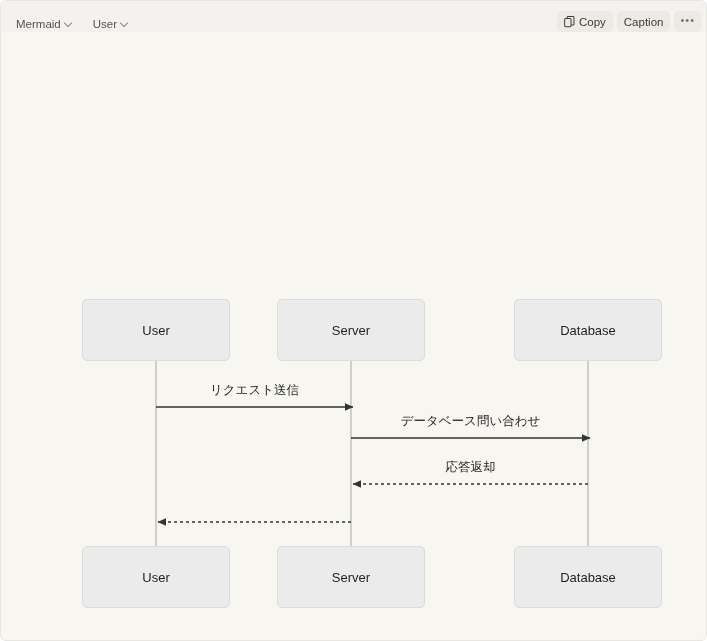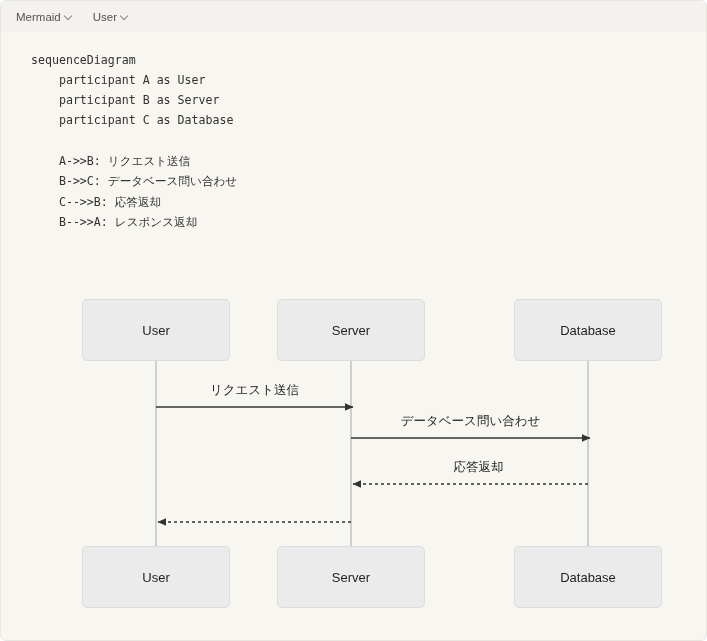--- a/index.html
+++ b/index.html
@@ -25,21 +25,21 @@
     overflow: hidden;
   }
 
   
   .toolbar {
     position: absolute;
     left: 0; top: 0;
     width: 707px;
     height: 31px;
     display: flex;
-    align-items: center;
+    align-items: flex-end;
     box-sizing: border-box;
     padding: 0 7px 0 12px;
     background: #f4f2ee;
   }
   .tb-left { display: flex; align-items: center; gap: 14px; }
   .tb-right { margin-left: auto; display: flex; align-items: center; gap: 4px; }
 
   .tb-menu {
     display: flex;
     align-items: center;
@@ -146,31 +146,41 @@
         <span class="caret"></span>
       </div>
 
       <div class="tb-menu">
         <span>User</span>
         <span class="caret"></span>
       </div>
 
     </div>
 
+    <div class="tb-right">
+
+      <div class="tb-btn">
+        <svg class="copy-icon" viewBox="0 0 12 13">
+          <rect x="0.7" y="2.7" width="7" height="9" rx="1.3" fill="none" stroke="#3b3a37" stroke-width="1.1"></rect>
+          <path d="M3.4 2.7 V1.6 a1.1 1.1 0 0 1 1.1 -1.1 H9.8 a1.1 1.1 0 0 1 1.1 1.1 V8.6 a1.1 1.1 0 0 1 -1.1 1.1 H7.7" fill="none" stroke="#3b3a37" stroke-width="1.1"></path>
+        </svg>
+        <span>Copy</span>
+      </div>
+
+      <div class="tb-btn">
+        <span>Caption</span>
+      </div>
+
+      <div class="tb-btn icononly">
+        <span class="dots">•••</span>
+      </div>
+
+    </div>
   </div>
 
-  <pre class="code">sequenceDiagram
-    participant A as User
-    participant B as Server
-    participant C as Database
-
-    A-&gt;&gt;B: リクエスト送信
-    B-&gt;&gt;C: データベース問い合わせ
-    C--&gt;&gt;B: 応答返却
-    B--&gt;&gt;A: レスポンス返却</pre>
 
   <div class="diagram">
 
     <svg class="wires" width="707" height="641">
       <defs>
         <marker id="ah" markerWidth="9" markerHeight="9" refX="8.2" refY="4.5" orient="auto" markerUnits="userSpaceOnUse">
           <path d="M0,0.7 L8.6,4.5 L0,8.3 z" fill="#333333"></path>
         </marker>
       </defs>
 
@@ -204,17 +214,17 @@
       <span>Server</span>
     </div>
     <div class="node" style="left:497px; top:545px; width:148px; height:62px;">
       <span>Database</span>
     </div>
 
     <div class="msg-label" style="left:334px; top:412px; width:239px;">データベース問い合わせ</div>
 
     <div class="msg-label" style="left:139px; top:381px; width:197px;">リクエスト送信</div>
 
-    <div class="msg-label" style="left:336px; top:458px; width:235px;padding-left:8px;">応答返却</div>
+    <div class="msg-label" style="left:336px; top:458px; width:235px;">応答返却</div>
 
 
   </div>
 </div>
 
 </body></html>

